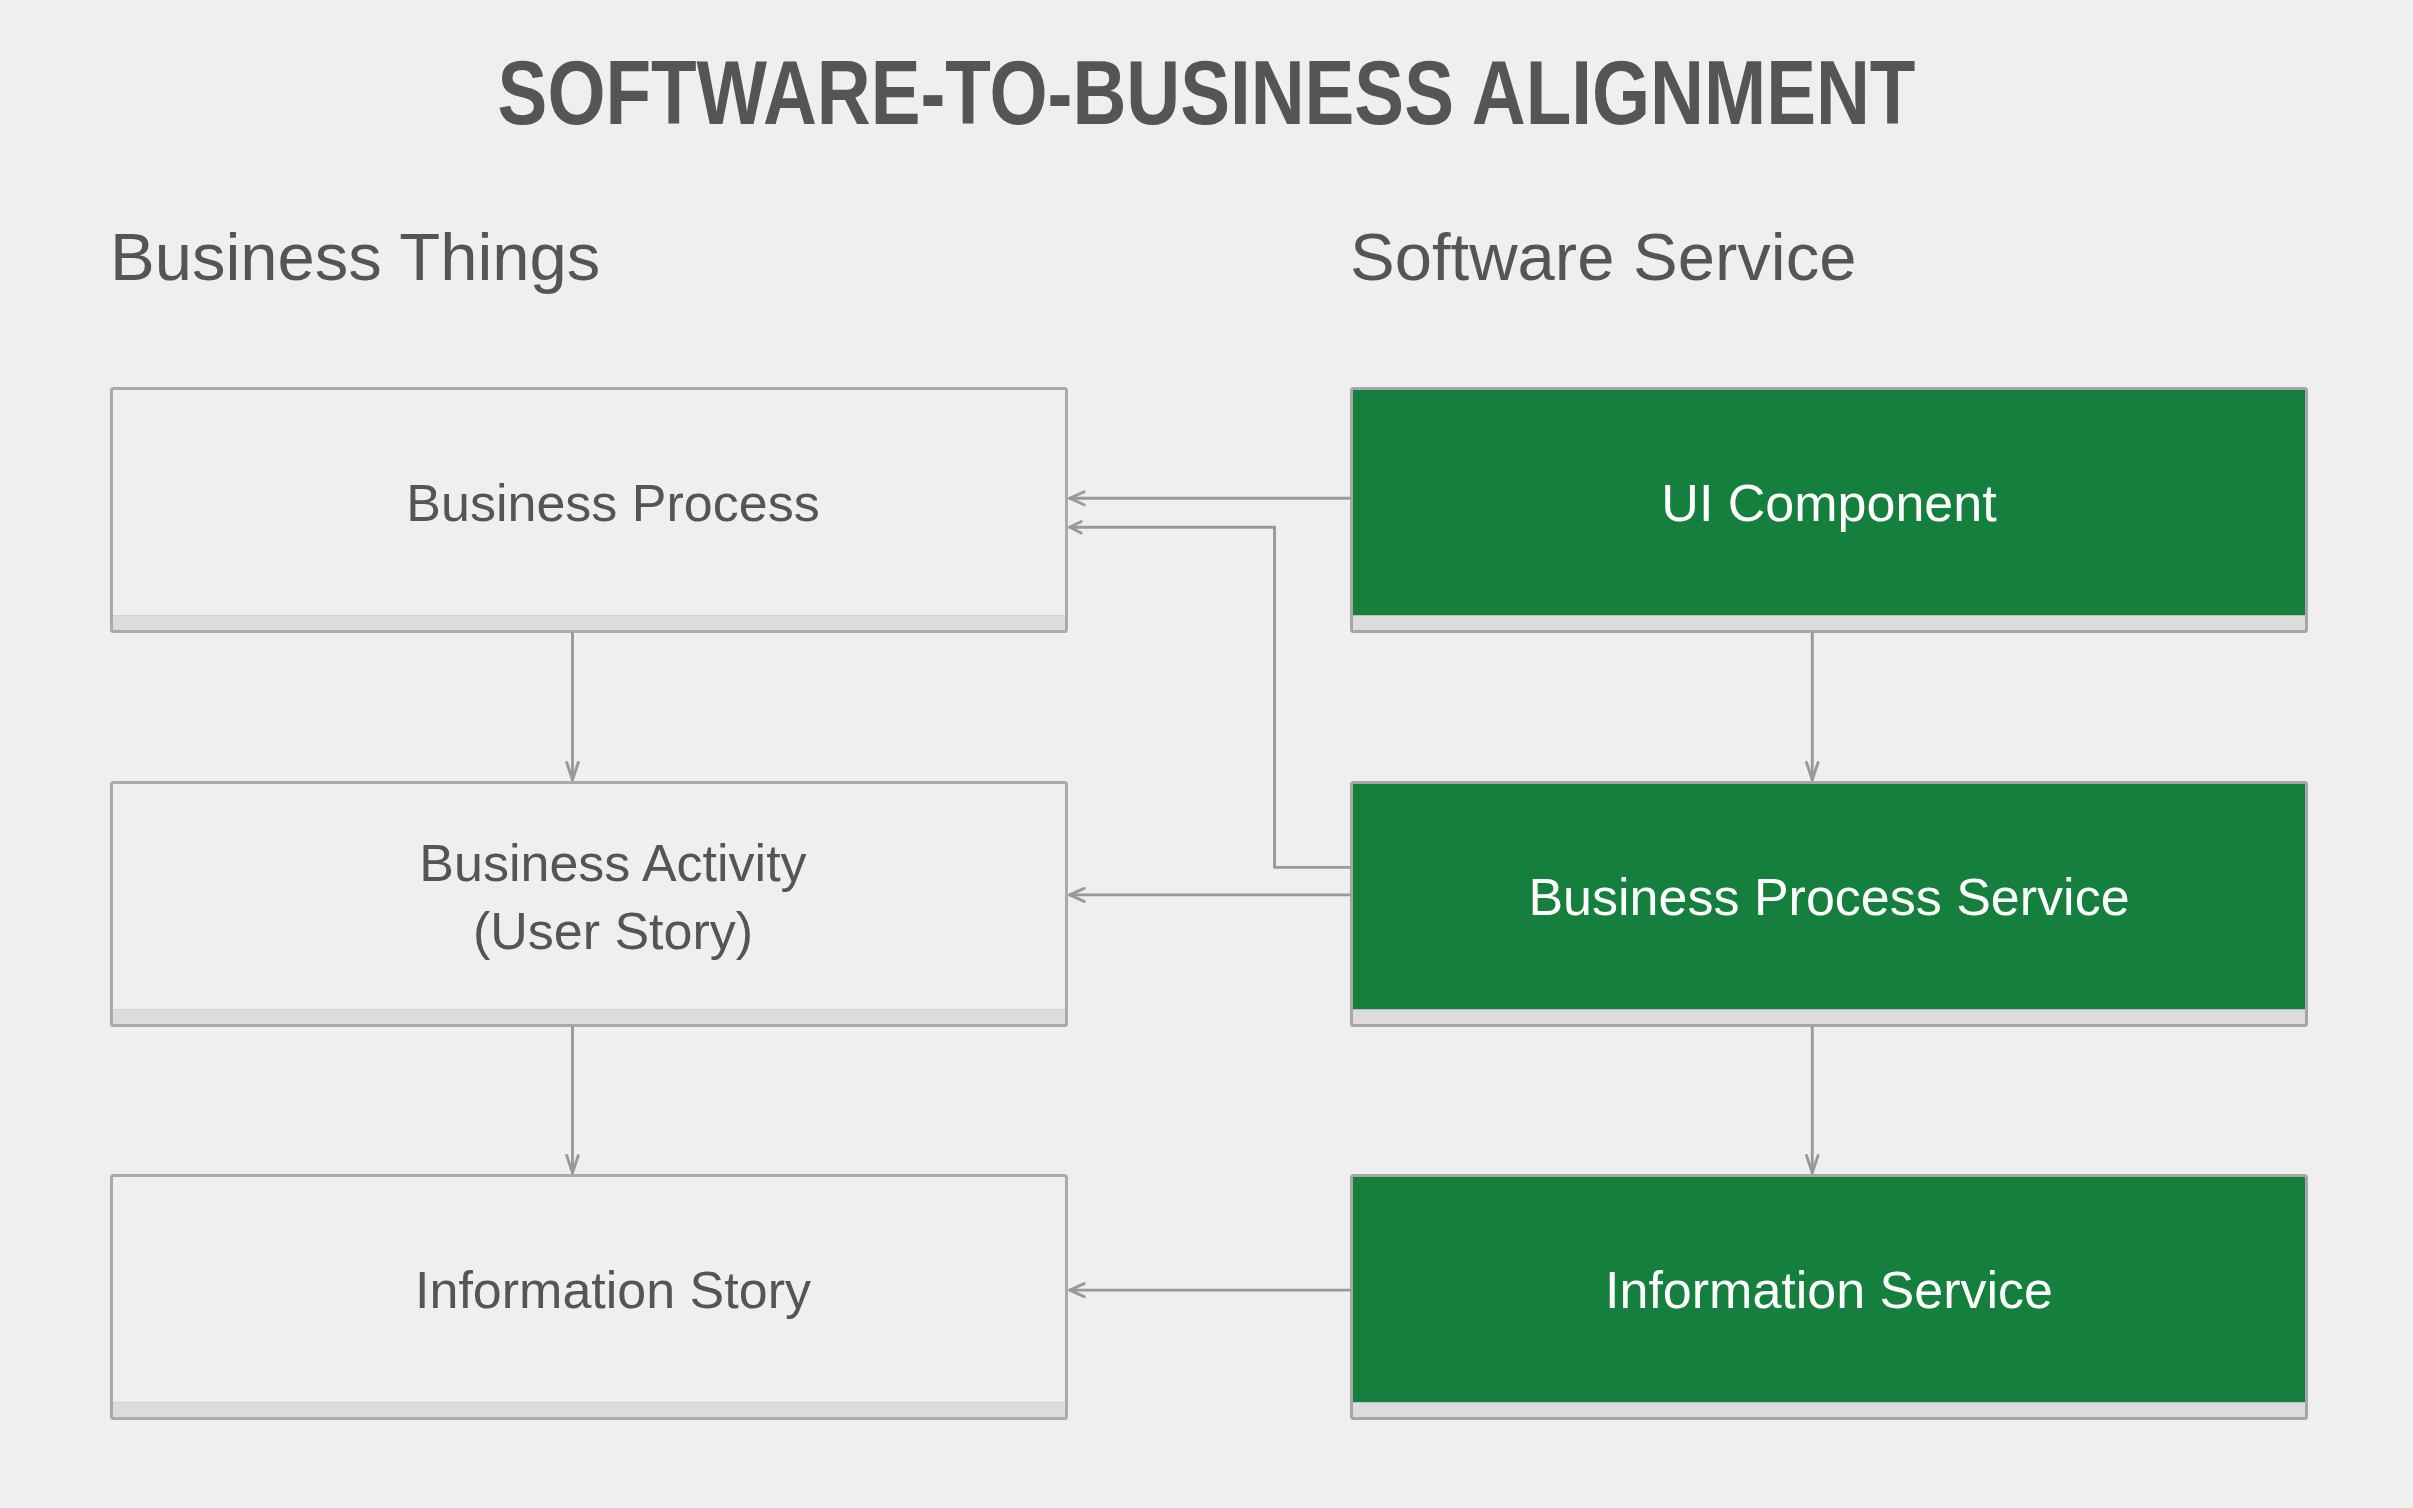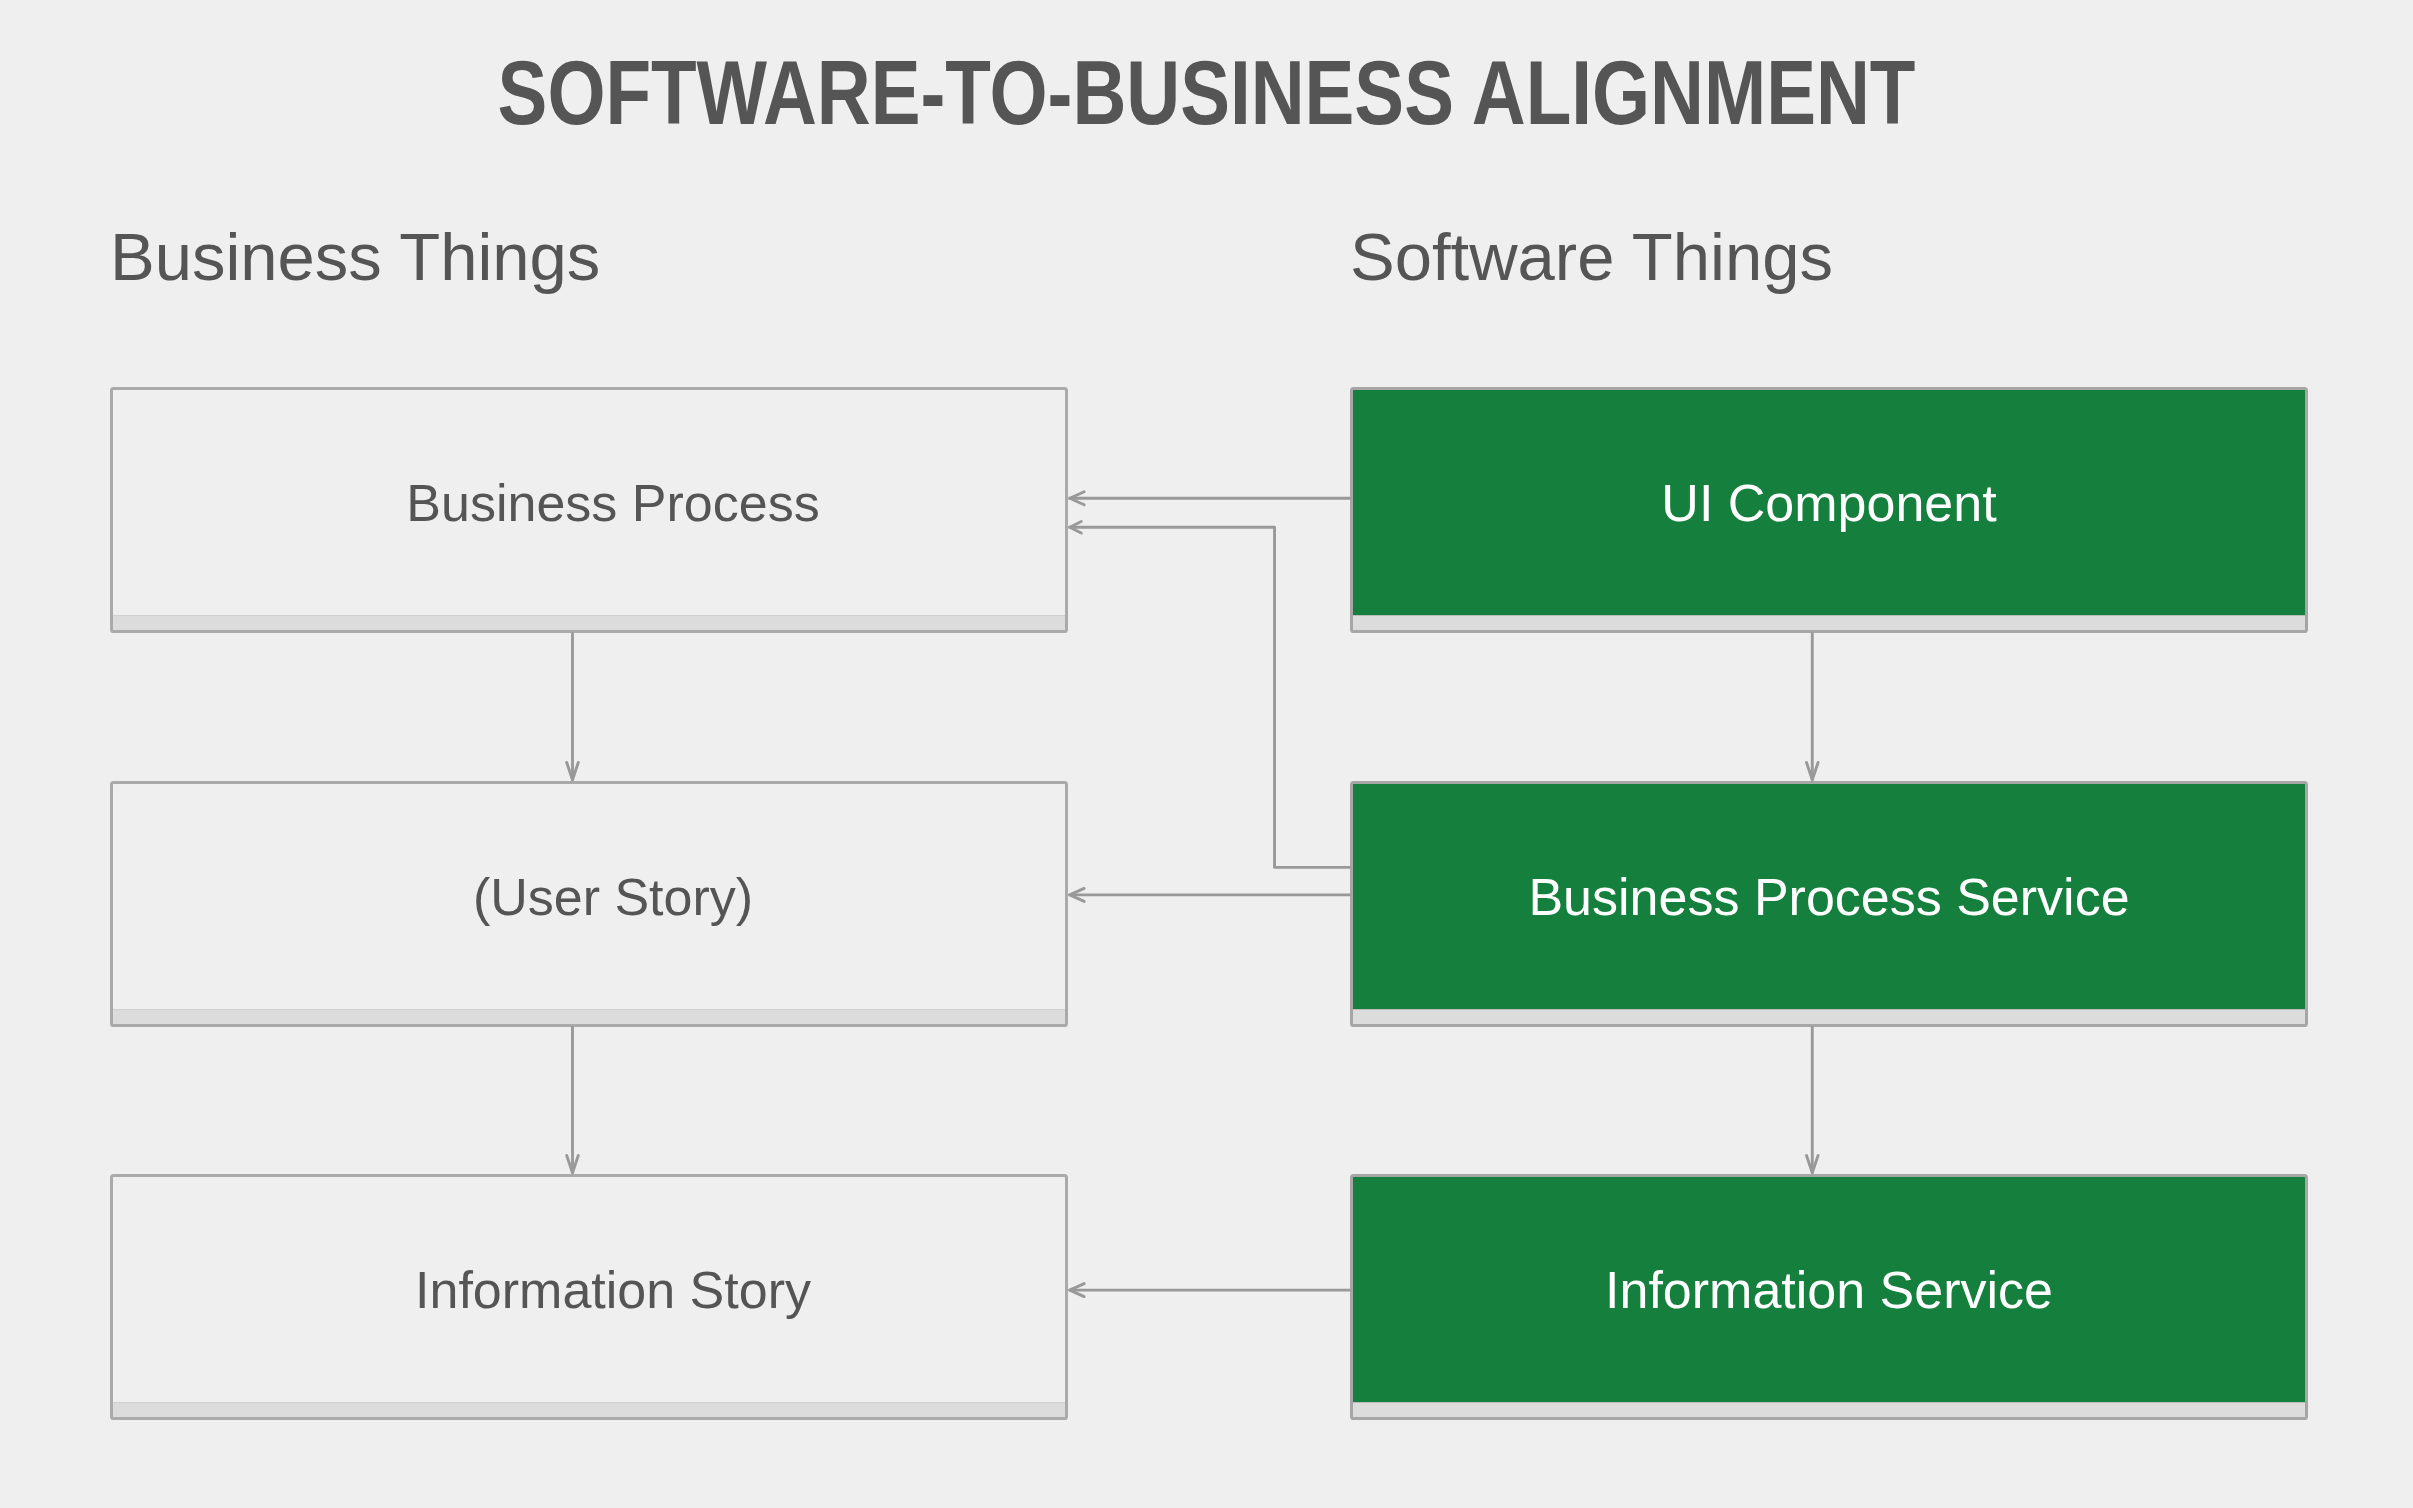--- a/index.html
+++ b/index.html
@@ -55,31 +55,32 @@
     white-space: nowrap;
   }
   svg.connectors { position: absolute; left: 0; top: 0; }
 </style>
 </head>
 <body>
 
 <div class="title">SOFTWARE-TO-BUSINESS ALIGNMENT</div>
 
 <div class="col-heading" style="left:110px;">Business Things</div>
-<div class="col-heading" style="left:1350px;">Software Things</div>
+<div class="col-heading" style="left:1350px;">Software Service</div>
 
 <div class="box business" style="left:110px; top:387px;">
   <div class="body">
     <div class="line">Business Process</div>
   </div>
   <div class="footer"></div>
 </div>
 
 <div class="box business" style="left:110px; top:781px;">
   <div class="body">
+    <div class="line">Business Activity</div>
     <div class="line">(User Story)</div>
   </div>
   <div class="footer"></div>
 </div>
 
 <div class="box business" style="left:110px; top:1174px;">
   <div class="body">
     <div class="line">Information Story</div>
   </div>
   <div class="footer"></div>

